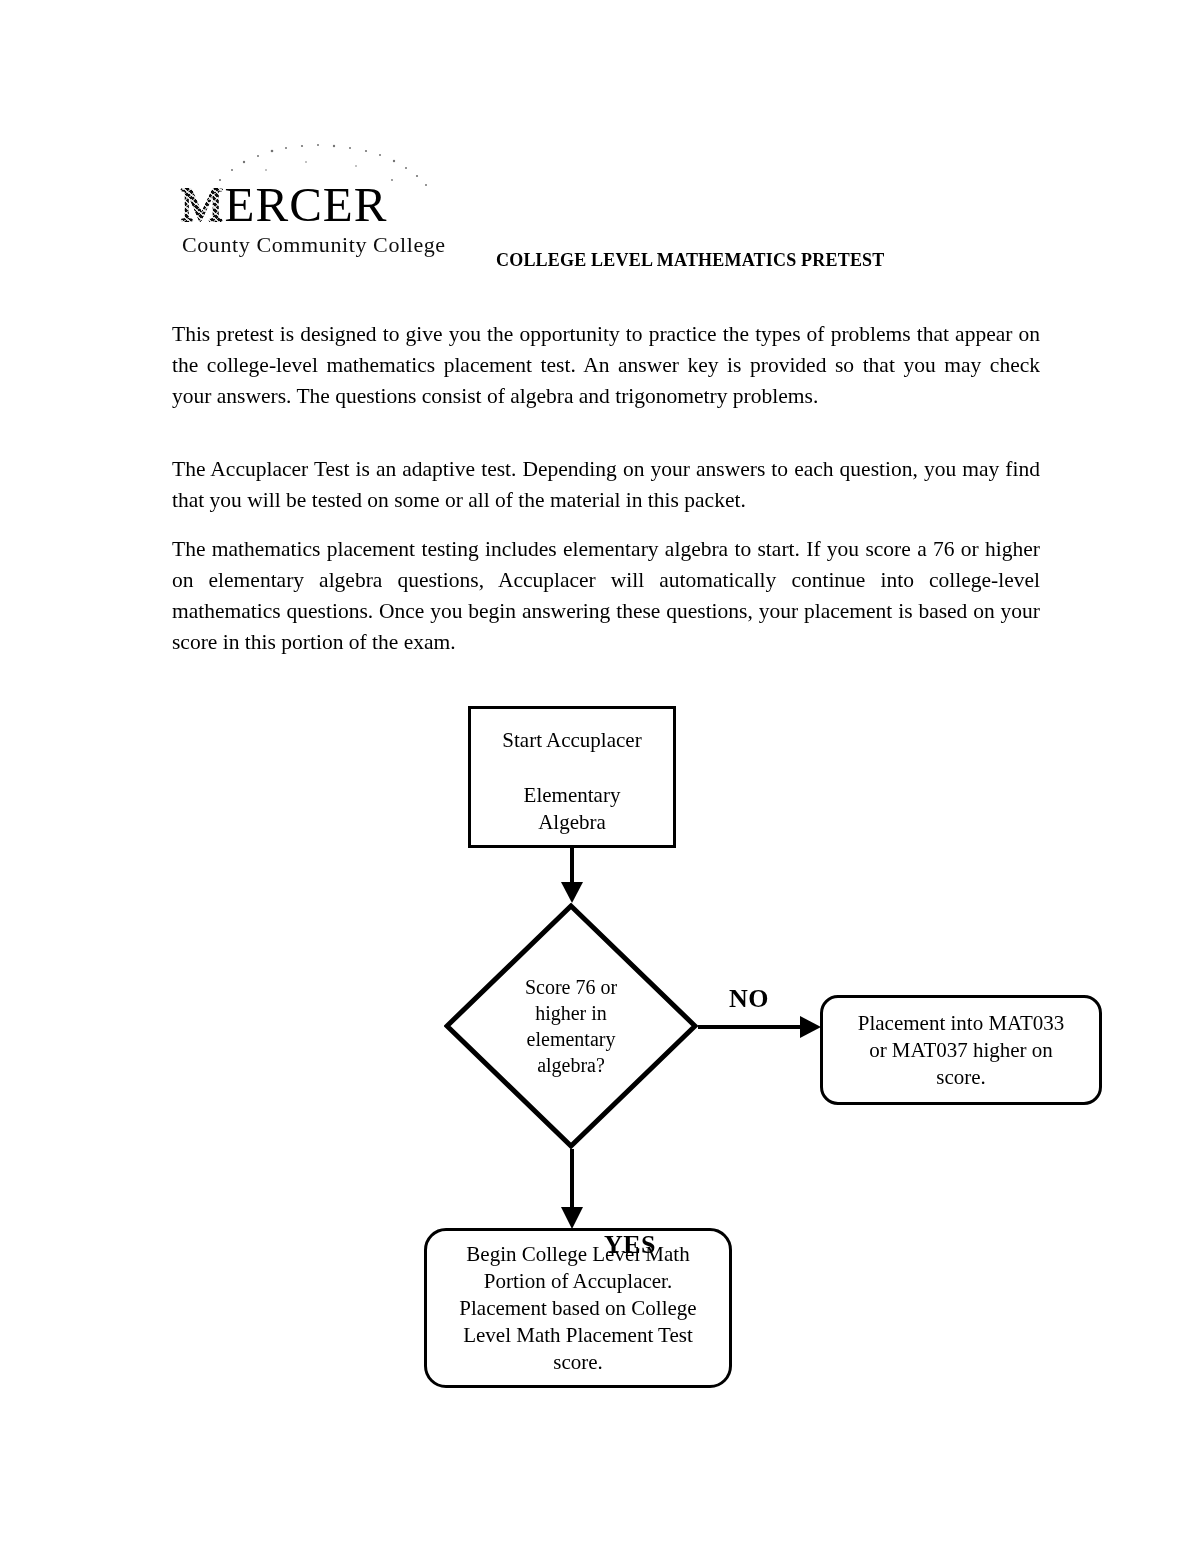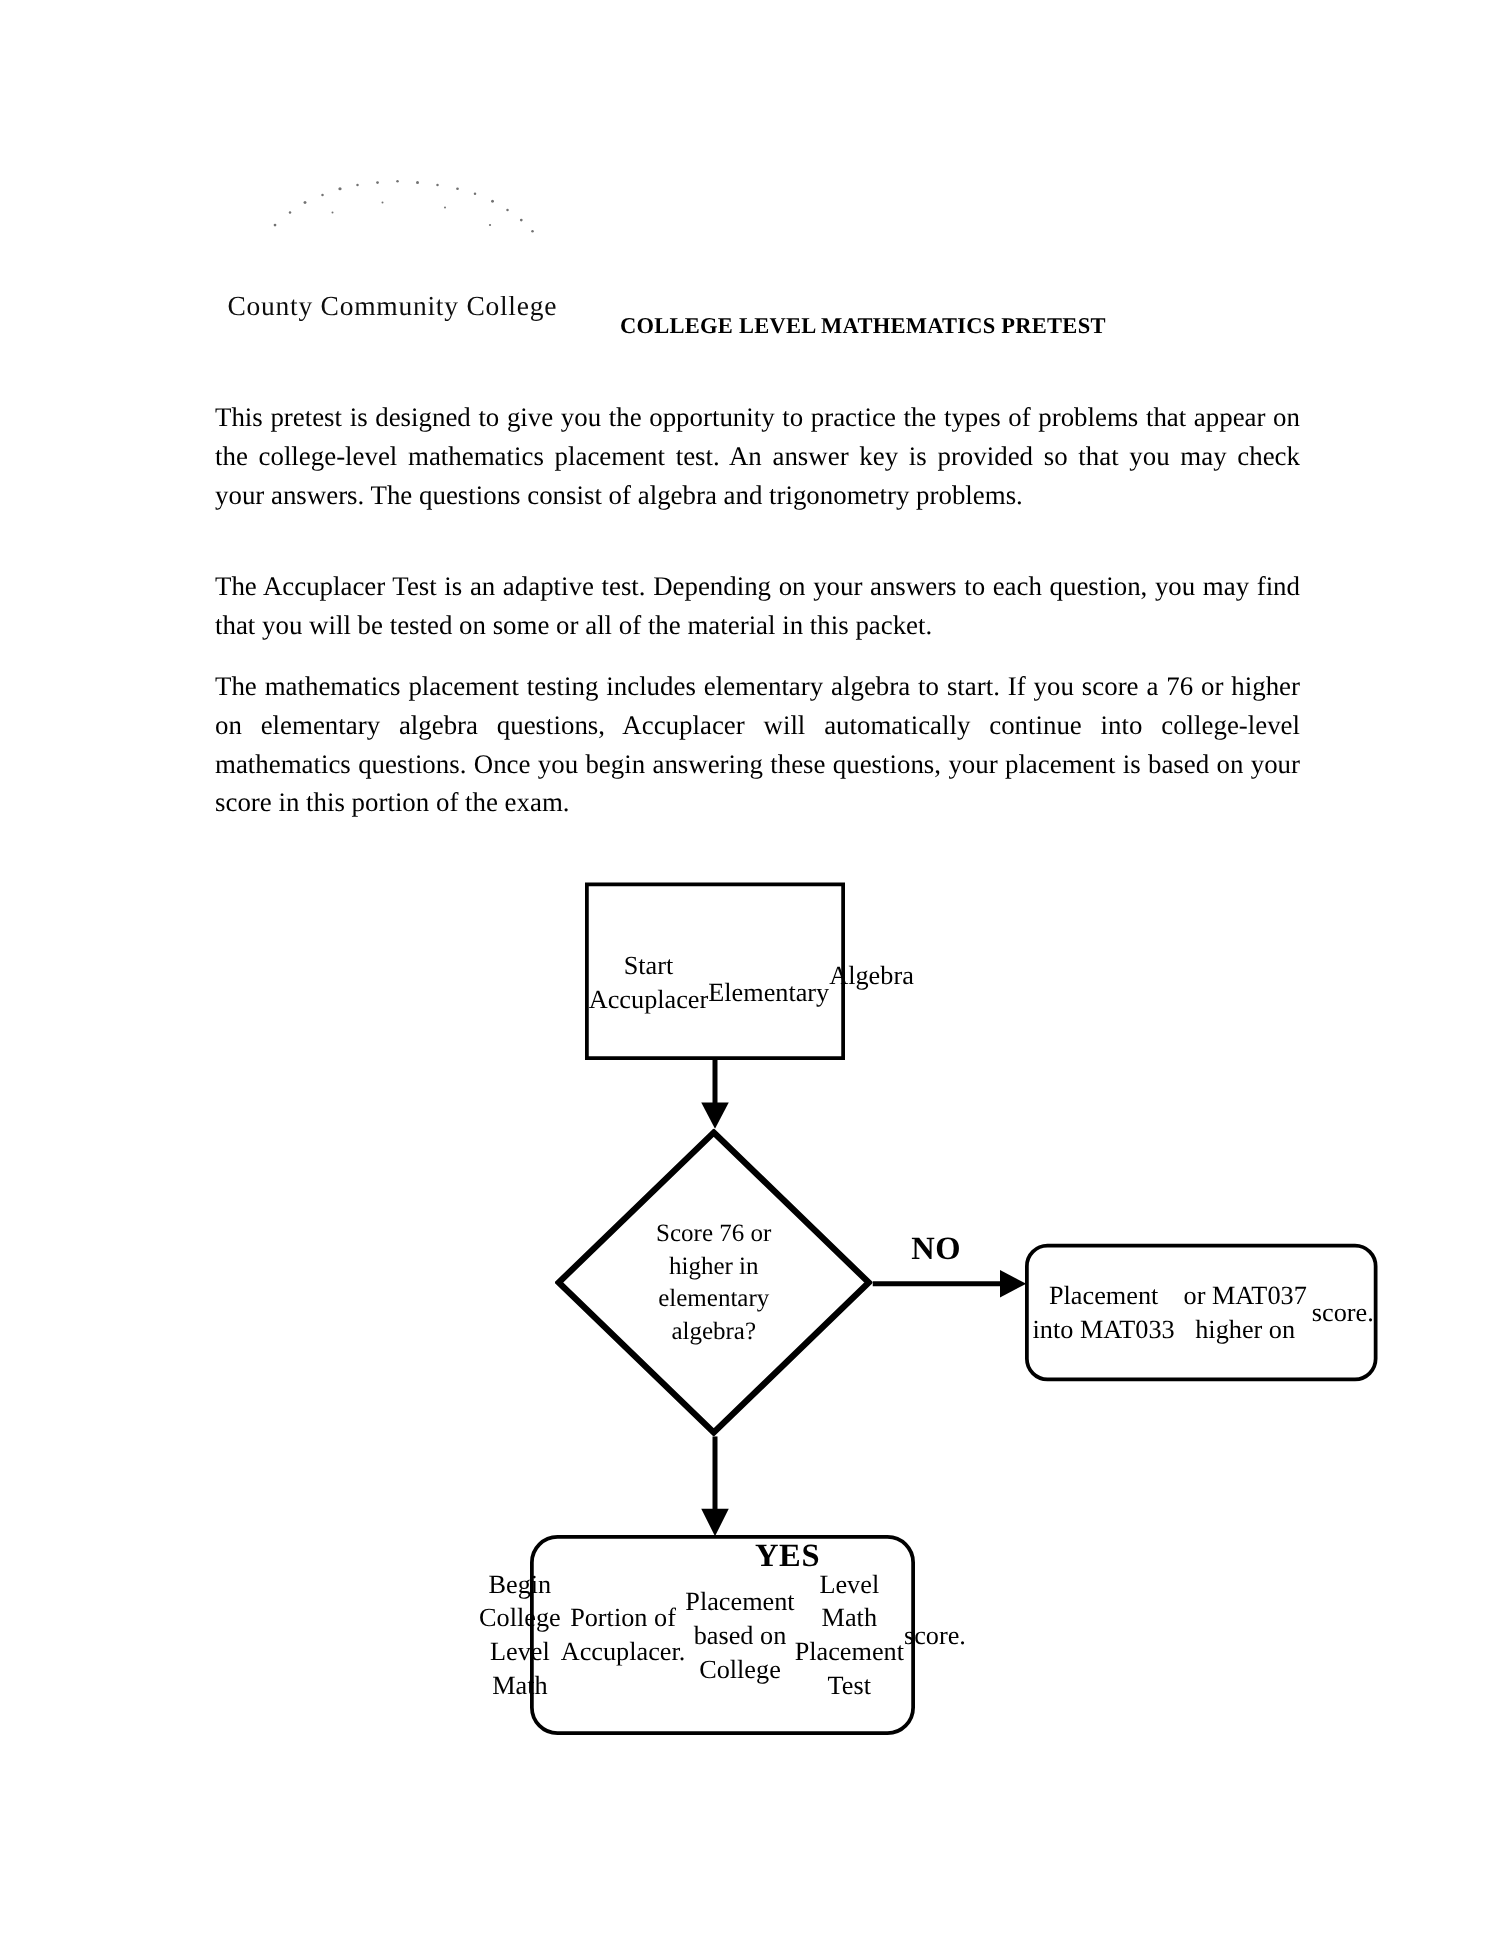--- a/index.html
+++ b/index.html
@@ -111,21 +111,21 @@
     left: 0;
     top: 0;
     width: 1200px;
     height: 1553px;
     pointer-events: none;
   }
   .node {
     position: absolute;
     box-sizing: border-box;
     display: flex;
-    flex-direction: row;
+    flex-direction: column;
     align-items: center;
     justify-content: center;
     text-align: center;
     font-size: 21px;
     line-height: 27px;
     background: #ffffff;
   }
   #node-start {
     left: 468px;
     top: 706px;
@@ -205,20 +205,21 @@
       <circle cx="188" cy="21" r="1.2"></circle>
         <circle cx="200" cy="28" r="1"></circle>
       <circle cx="211" cy="36" r="1.1"></circle>
         <circle cx="220" cy="45" r="1"></circle>
       <circle cx="60" cy="30" r="0.8"></circle>
         <circle cx="100" cy="22" r="0.8"></circle>
       <circle cx="150" cy="26" r="0.8"></circle>
         <circle cx="186" cy="40" r="0.9"></circle>
     </g>
   </svg>
+  <div id="logo-wordmark"><span class="logo-m">M</span><span>ERCER</span></div>
   <div id="logo-tagline">County Community College</div>
 </div>
 
 <div id="doc-title">COLLEGE LEVEL MATHEMATICS PRETEST</div>
 
 <p class="para" id="para-1">This pretest is designed to give you the opportunity to practice the types of problems that appear on the college-level mathematics placement test. An answer key is provided so that you may check your answers.  The questions consist of algebra and trigonometry problems.</p>
 <p class="para" id="para-2">The Accuplacer Test is an adaptive test. Depending on your answers to each question, you may find that you will be tested on some or all of the material in this packet.</p>
 <p class="para" id="para-3">The mathematics placement testing includes elementary algebra to start.  If you score a 76 or higher on elementary algebra questions, Accuplacer will automatically continue into college-level mathematics questions.  Once you begin answering these questions, your placement is based on your score in this portion of the exam.</p>
 
 <svg id="flowchart" viewBox="0 0 1200 1553" aria-hidden="true">

